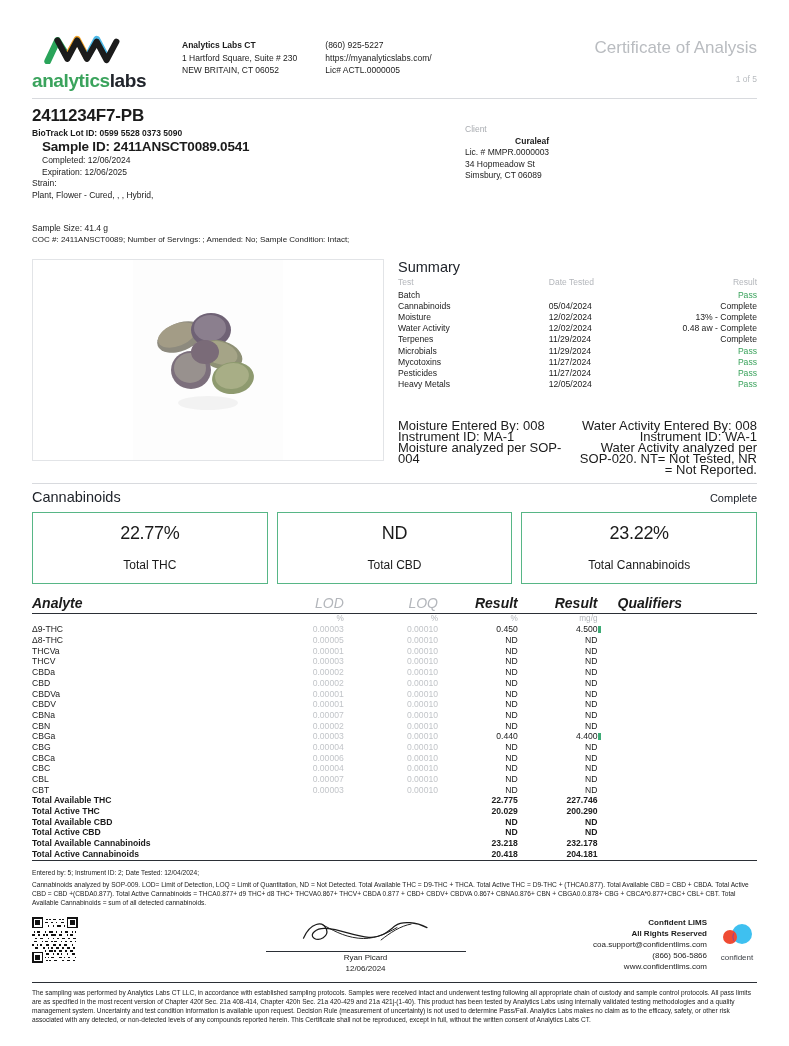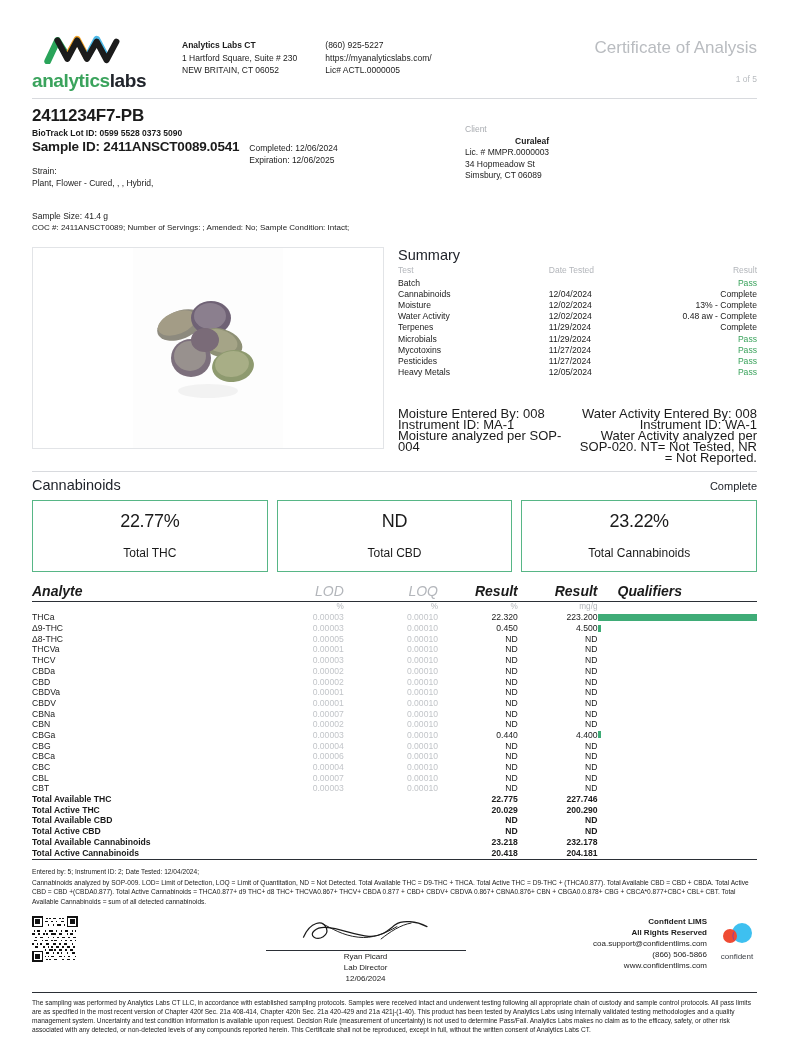--- a/index.html
+++ b/index.html
@@ -27,21 +27,21 @@
   .coa-title { font-size: 17px; color:#b9bcc0; font-weight: 400; }
   .coa-page { font-size: 8.5px; color:#b9bcc0; margin-top: 16px; }
 
   .hr-main { border:0; border-top:1px solid #d8dade; margin: 6px 0 0 0; }
 
   
   .sample-wrap { display:flex; padding-top: 7px; }
   .sample-left { width: 400px; }
   .samp-name { font-size: 17px; font-weight: bold; letter-spacing:-0.2px; }
   .biotrack { font-size: 8.5px; font-weight: bold; margin-top: 2px; }
-  .sid-row { display:flex; align-items:baseline; margin-top:1px; }
+  .sid-row { display:flex; align-items:baseline; margin-top:1px;flex-direction:column; }
   .sid { font-size: 13.5px; font-weight: bold; letter-spacing:-0.2px; }
   .dates { font-size: 8.5px; line-height: 12px; margin-left: 10px; }
   .strain { font-size: 8.5px; line-height: 11.5px; }
   .sample-size { font-size: 8.5px; line-height: 11px; margin-top: 22px; }
   .coc { font-size: 8px; line-height: 11px; }
   .client-box { margin-left: 33px; padding-top: 18px; font-size: 8.5px; line-height: 11.5px; }
   .client-lbl { color:#a9acb1; font-size:8.5px; }
   .client-name { font-weight:bold;text-align:right; }
 
   
@@ -206,21 +206,21 @@
           </tr>
         </thead>
         <tbody id="summary-body">
             <tr>
               <td>Batch</td>
               <td class="dt"></td>
               <td class="res pass">Pass</td>
             </tr>
             <tr>
               <td>Cannabinoids</td>
-              <td class="dt">12/04/2024</td>
+              <td class="dt">05/04/2024</td>
               <td class="res">Complete</td>
             </tr>
             <tr>
               <td>Moisture</td>
               <td class="dt">12/02/2024</td>
               <td class="res">13% - Complete</td>
             </tr>
             <tr>
               <td>Water Activity</td>
               <td class="dt">12/02/2024</td>
@@ -303,30 +303,20 @@
       </tr>
     </thead>
     <tbody id="analyte-body">
         <tr class="unitrow">
           <td class="an-name"></td>
           <td>%</td>
           <td>%</td>
           <td>%</td>
           <td>mg/g</td>
           <td class="qualcell"></td>
-        </tr>
-        <tr>
-          <td class="an-name">THCa</td>
-          <td class="lod">0.00003</td>
-          <td class="lod">0.00010</td>
-          <td>22.320</td>
-          <td>223.200</td>
-          <td class="qualcell">
-            <span class="bar" style="width: 100%;"></span>
-          </td>
         </tr>
         <tr>
           <td class="an-name">Δ9-THC</td>
           <td class="lod">0.00003</td>
           <td class="lod">0.00010</td>
           <td>0.450</td>
           <td>4.500</td>
           <td class="qualcell">
             <span class="bar" style="width: 2%;"></span>
           </td>
@@ -620,21 +610,20 @@
     </svg>
 
     <div class="sig-center">
       <svg class="sig-svg" viewBox="0 0 200 34">
         <path d="M30 24 C38 6, 52 4, 56 14 C59 22, 48 28, 42 24 C36 20, 44 12, 56 13 C72 14, 88 22, 104 23 C118 24, 126 16, 134 10 C142 4, 158 6, 170 12" fill="none" stroke="#1b1b1b" stroke-width="1.4" stroke-linecap="round"></path>
         <path d="M52 9 C62 14, 74 22, 92 24 C108 26, 122 20, 136 12" fill="none" stroke="#1b1b1b" stroke-width="1.1" stroke-linecap="round"></path>
         <path d="M118 26 C128 18, 140 10, 152 8" fill="none" stroke="#1b1b1b" stroke-width="1.1" stroke-linecap="round"></path>
       </svg>
       <div class="sig-line"></div>
       <div class="sig-name">Ryan Picard</div>
-      <div class="sig-name">Lab Director</div>
       <div class="sig-name">12/06/2024</div>
     </div>
 
     <div class="lims">
       <div class="lims-txt">
         <div class="b">Confident LIMS</div>
         <div class="b">All Rights Reserved</div>
         <div>coa.support@confidentlims.com</div>
         <div>(866) 506-5866</div>
         <div>www.confidentlims.com</div>

